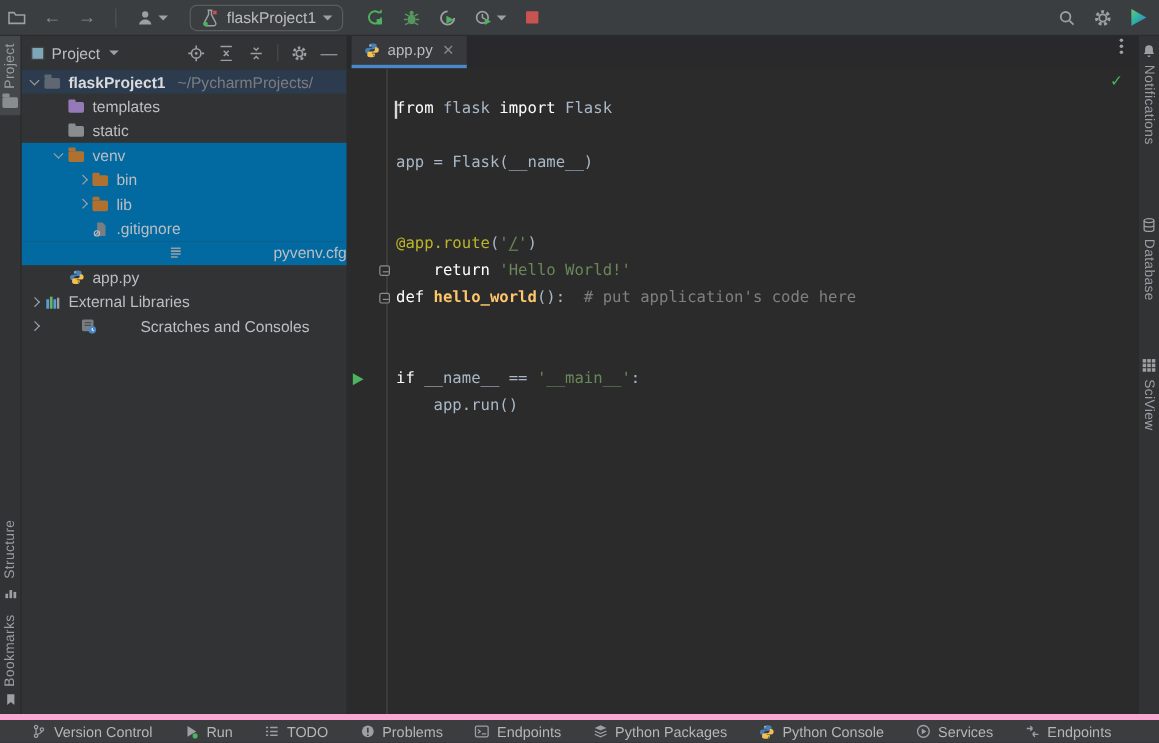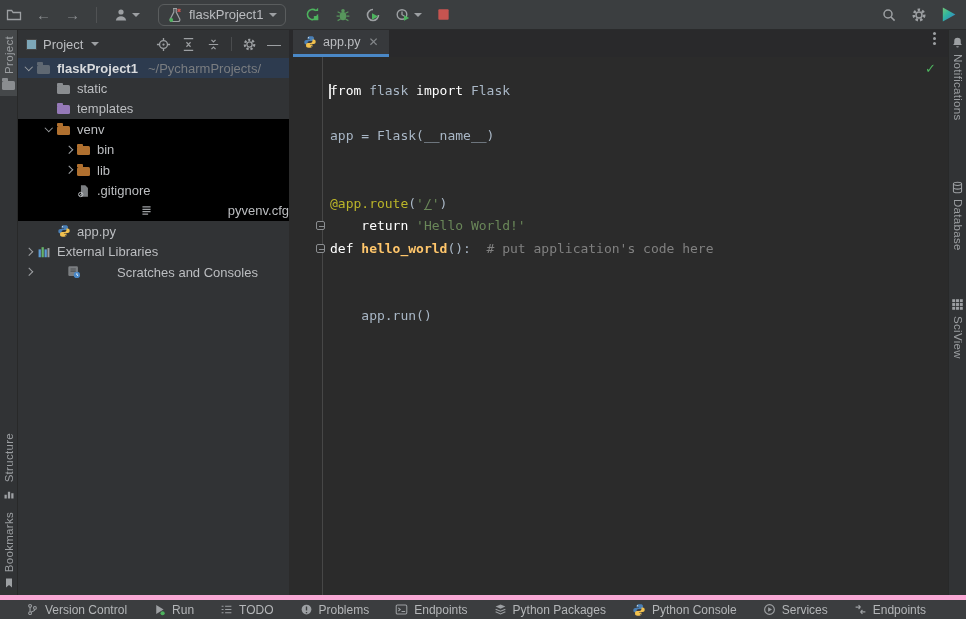--- a/index.html
+++ b/index.html
@@ -44,21 +44,21 @@
   .tool-sq { width:11px; height:11px; background:#7da7b8; border:1px solid #444; border-radius:1px; }
   .panel-title { color:#bbbdc0; font-size:13px; margin-right:2px; }
   .ph-icons { margin-left:auto; display:flex; align-items:center; gap:10px; }
   .ph-icons .sep { width:1px; height:14px; background:#4a4c4e; }
   .minus-glyph { color:#9da0a3; font-size:14px; line-height:1; }
 
   .tree { flex:1; overflow:hidden; position:relative; padding-top:0; }
   .tree-row { height:20.4px; display:flex; align-items:center; white-space:nowrap; overflow:hidden;
     font-size:13px; color:#bcbec1; }
   .tree-row.selected { background:#2d3b4f; }
-  .tree-row.hl { background:#000000; }
+  .tree-row.hl { background:#0369a1; }
   .tree-row .chev-box { width:14px; flex:0 0 14px; display:flex; align-items:center; justify-content:center; }
   .chev { width:5.5px; height:5.5px; border-right:1.6px solid #9da0a3; border-bottom:1.6px solid #9da0a3; display:inline-block; }
   .chev.right { transform:rotate(-45deg); }
   .chev.down { transform:rotate(45deg); margin-top:-3px; }
   .tree-ico { width:15px; flex:0 0 15px; margin-right:6px; display:flex; align-items:center; justify-content:center; }
   .folder { width:13px; height:9px; border-radius:1.5px; position:relative; margin-top:2px; }
   .folder::before { content:""; position:absolute; top:-2.5px; left:0; width:5.5px; height:3px;
     border-radius:1px 1px 0 0; background:inherit; }
   .f-root { background:#5f6872; } .f-gray { background:#8a8d90; }
   .f-purple { background:#9579b8; } .f-orange { background:#b0702f; }
@@ -258,30 +258,30 @@
             </span>
             <span class="tree-ico">
               <span class="folder f-root"></span>
             </span>
             <span class="tree-label bold">flaskProject1</span>
             <span class="tree-suffix">~/PycharmProjects/</span>
           </div>
           <div class="tree-row" style="padding-left: 24px;">
             <span class="chev-box"></span>
             <span class="tree-ico">
-              <span class="folder f-gray"></span>
-            </span>
-            <span class="tree-label">static</span>
+              <span class="folder f-purple"></span>
+            </span>
+            <span class="tree-label">templates</span>
           </div>
           <div class="tree-row" style="padding-left: 24px;">
             <span class="chev-box"></span>
             <span class="tree-ico">
-              <span class="folder f-purple"></span>
-            </span>
-            <span class="tree-label">templates</span>
+              <span class="folder f-gray"></span>
+            </span>
+            <span class="tree-label">static</span>
           </div>
           <div class="tree-row hl" style="padding-left: 24px;">
             <span class="chev-box">
               <span class="chev down"></span>
             </span>
             <span class="tree-ico">
               <span class="folder f-orange"></span>
             </span>
             <span class="tree-label">venv</span>
           </div>
@@ -388,20 +388,21 @@
             <div class="code-line"><span class="caret"></span><span class="kw">from</span><span class="pl"> flask </span><span class="kw">import</span><span class="pl"> Flask</span></div>
             <div class="code-line"></div>
             <div class="code-line"><span class="pl">app = Flask(__name__)</span></div>
             <div class="code-line"></div>
             <div class="code-line"></div>
             <div class="code-line"><span class="deco">@app.route</span><span class="pl">(</span><span class="str">'</span><span class="str-link">/</span><span class="str">'</span><span class="pl">)</span></div>
             <div class="code-line"><span class="fold"></span><span class="pl">    </span><span class="kw">return </span><span class="str">'Hello World!'</span></div>
             <div class="code-line"><span class="fold"></span><span class="kw">def </span><span class="fn">hello_world</span><span class="pl">():</span><span class="cmt">  # put application's code here</span></div>
             <div class="code-line"></div>
             <div class="code-line"></div>
+            <div class="code-line"><span class="gut-run"></span><span class="kw">if </span><span class="pl">__name__ == </span><span class="str">'__main__'</span><span class="pl">:</span></div>
             <div class="code-line"><span class="pl">    app.run()</span></div>
           </div>
         <span class="inspect-ok">✓</span>
       </div>
     </div>
 
     <div class="strip right" id="right-strip">
         <div class="strip-item">
           <span class="icon-span">
             <svg width="13" height="13" viewBox="0 0 16 16" fill="#9da0a3">

